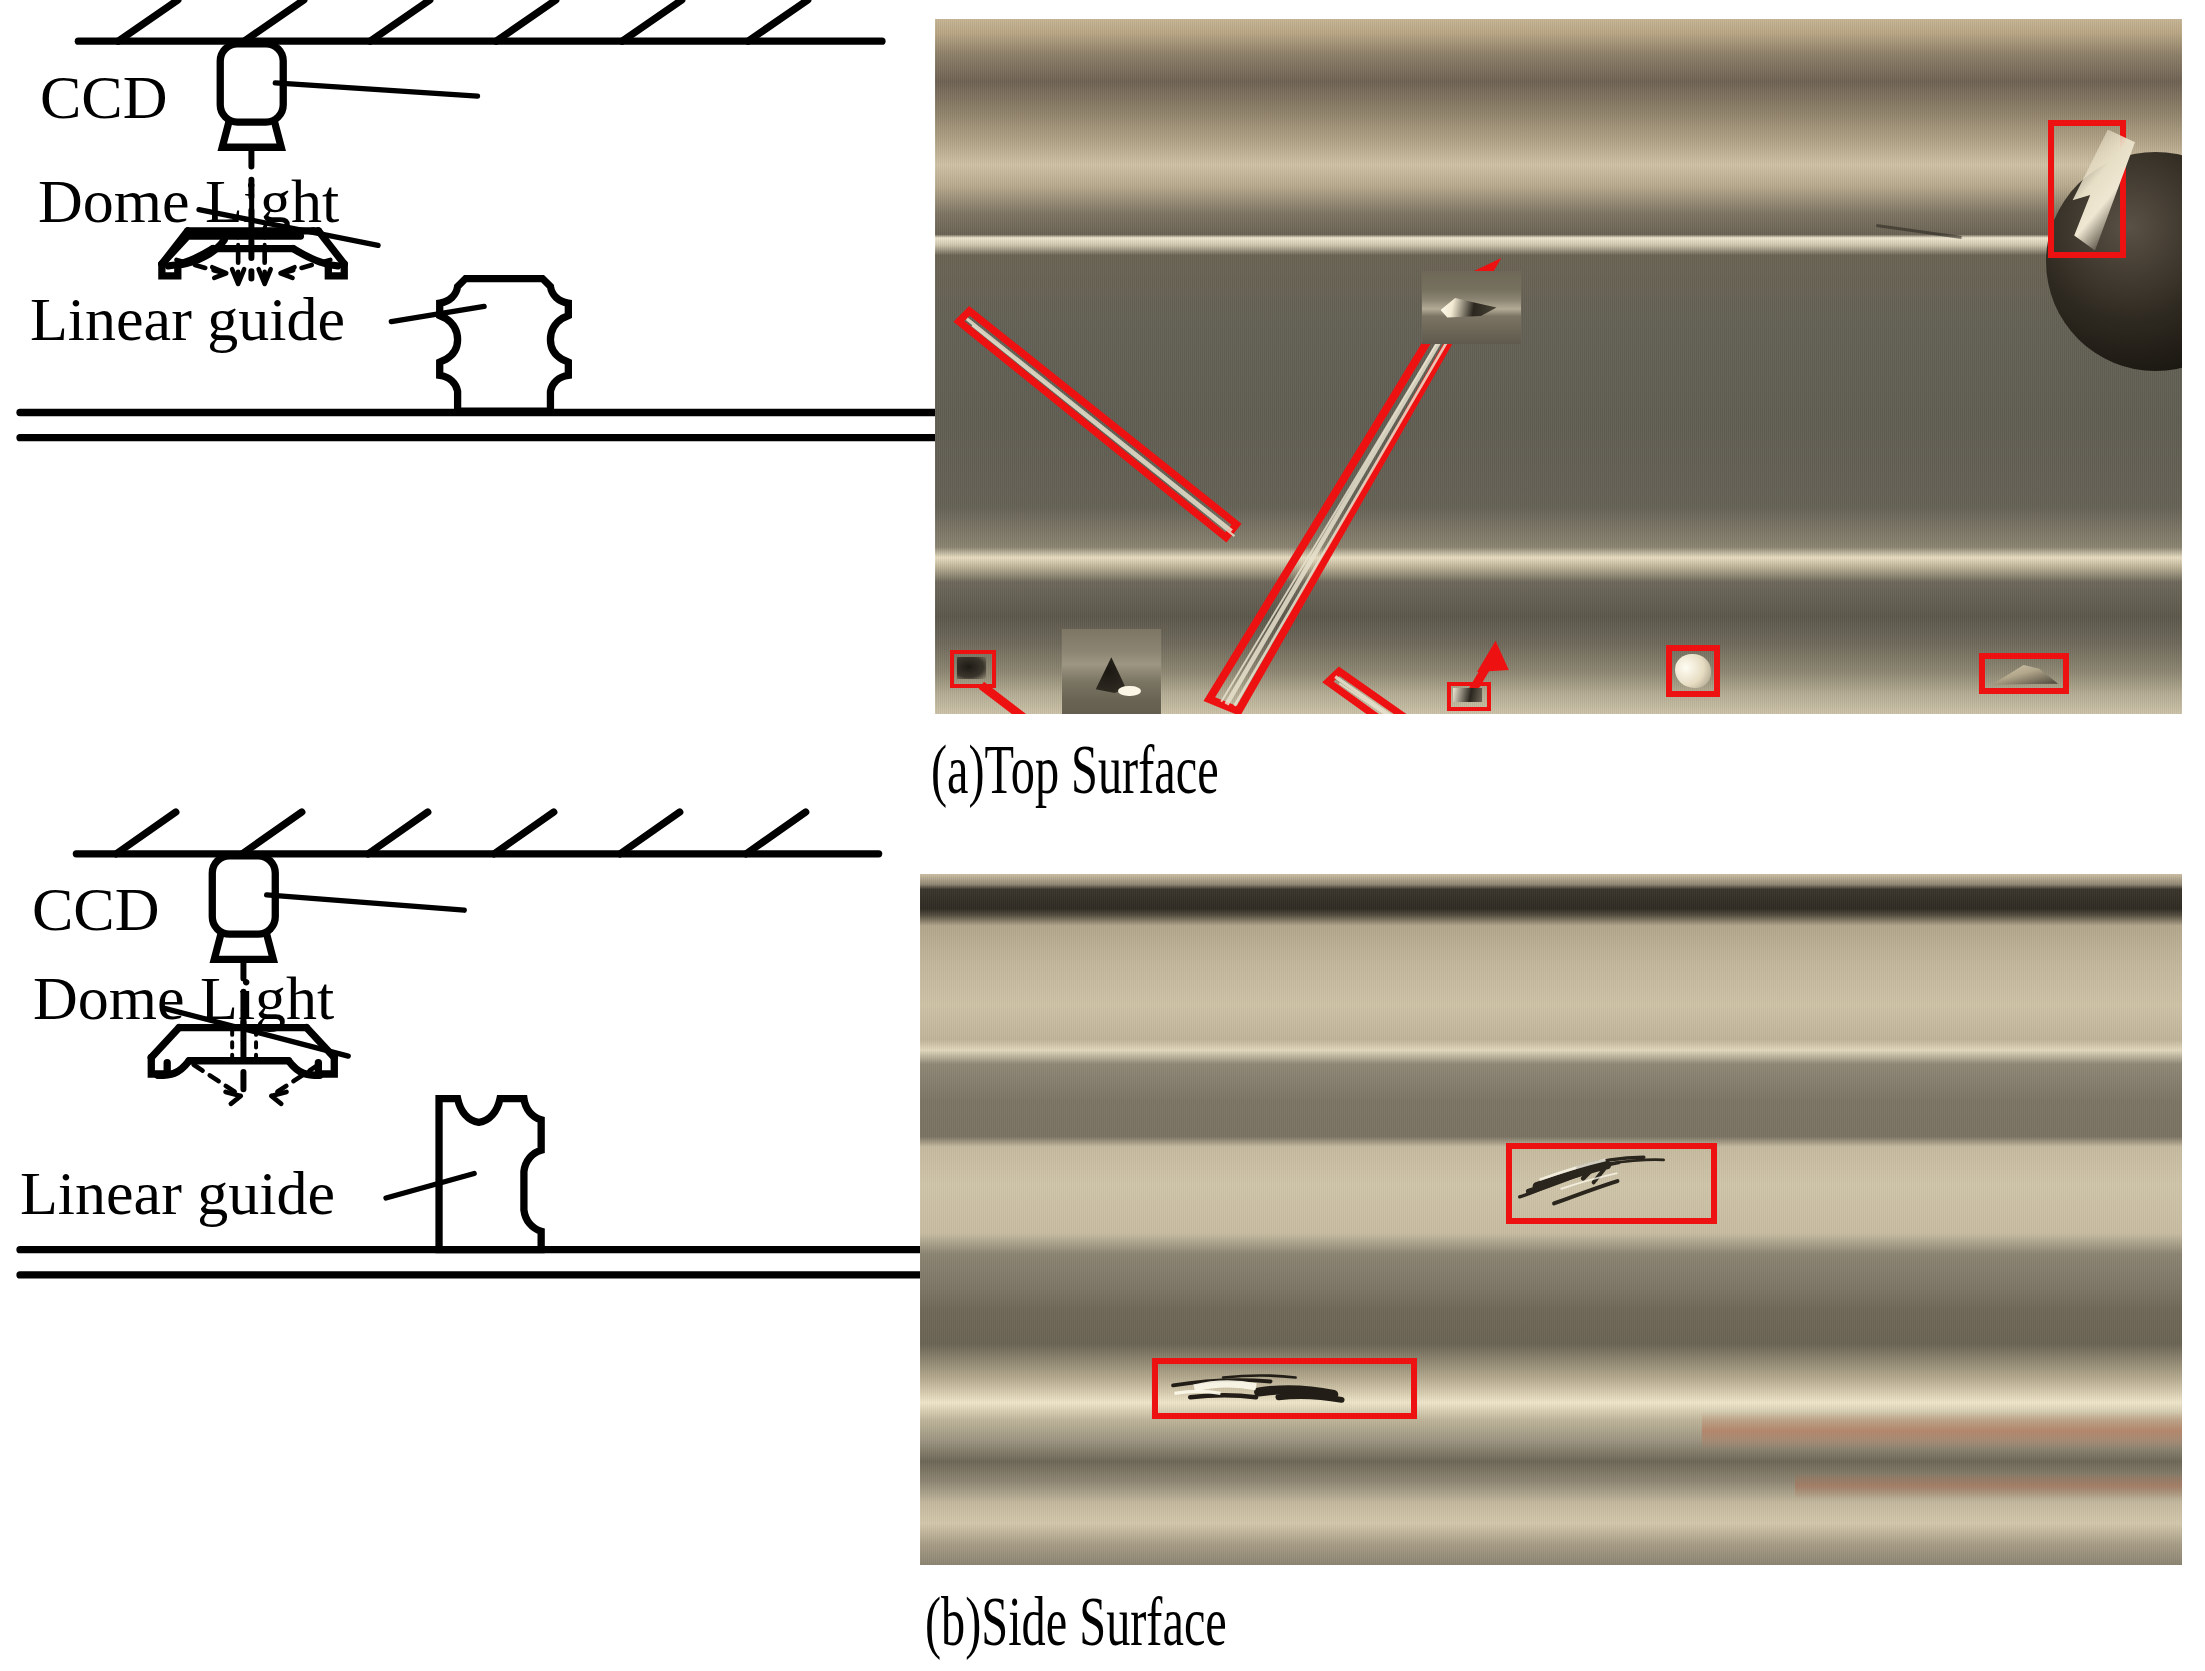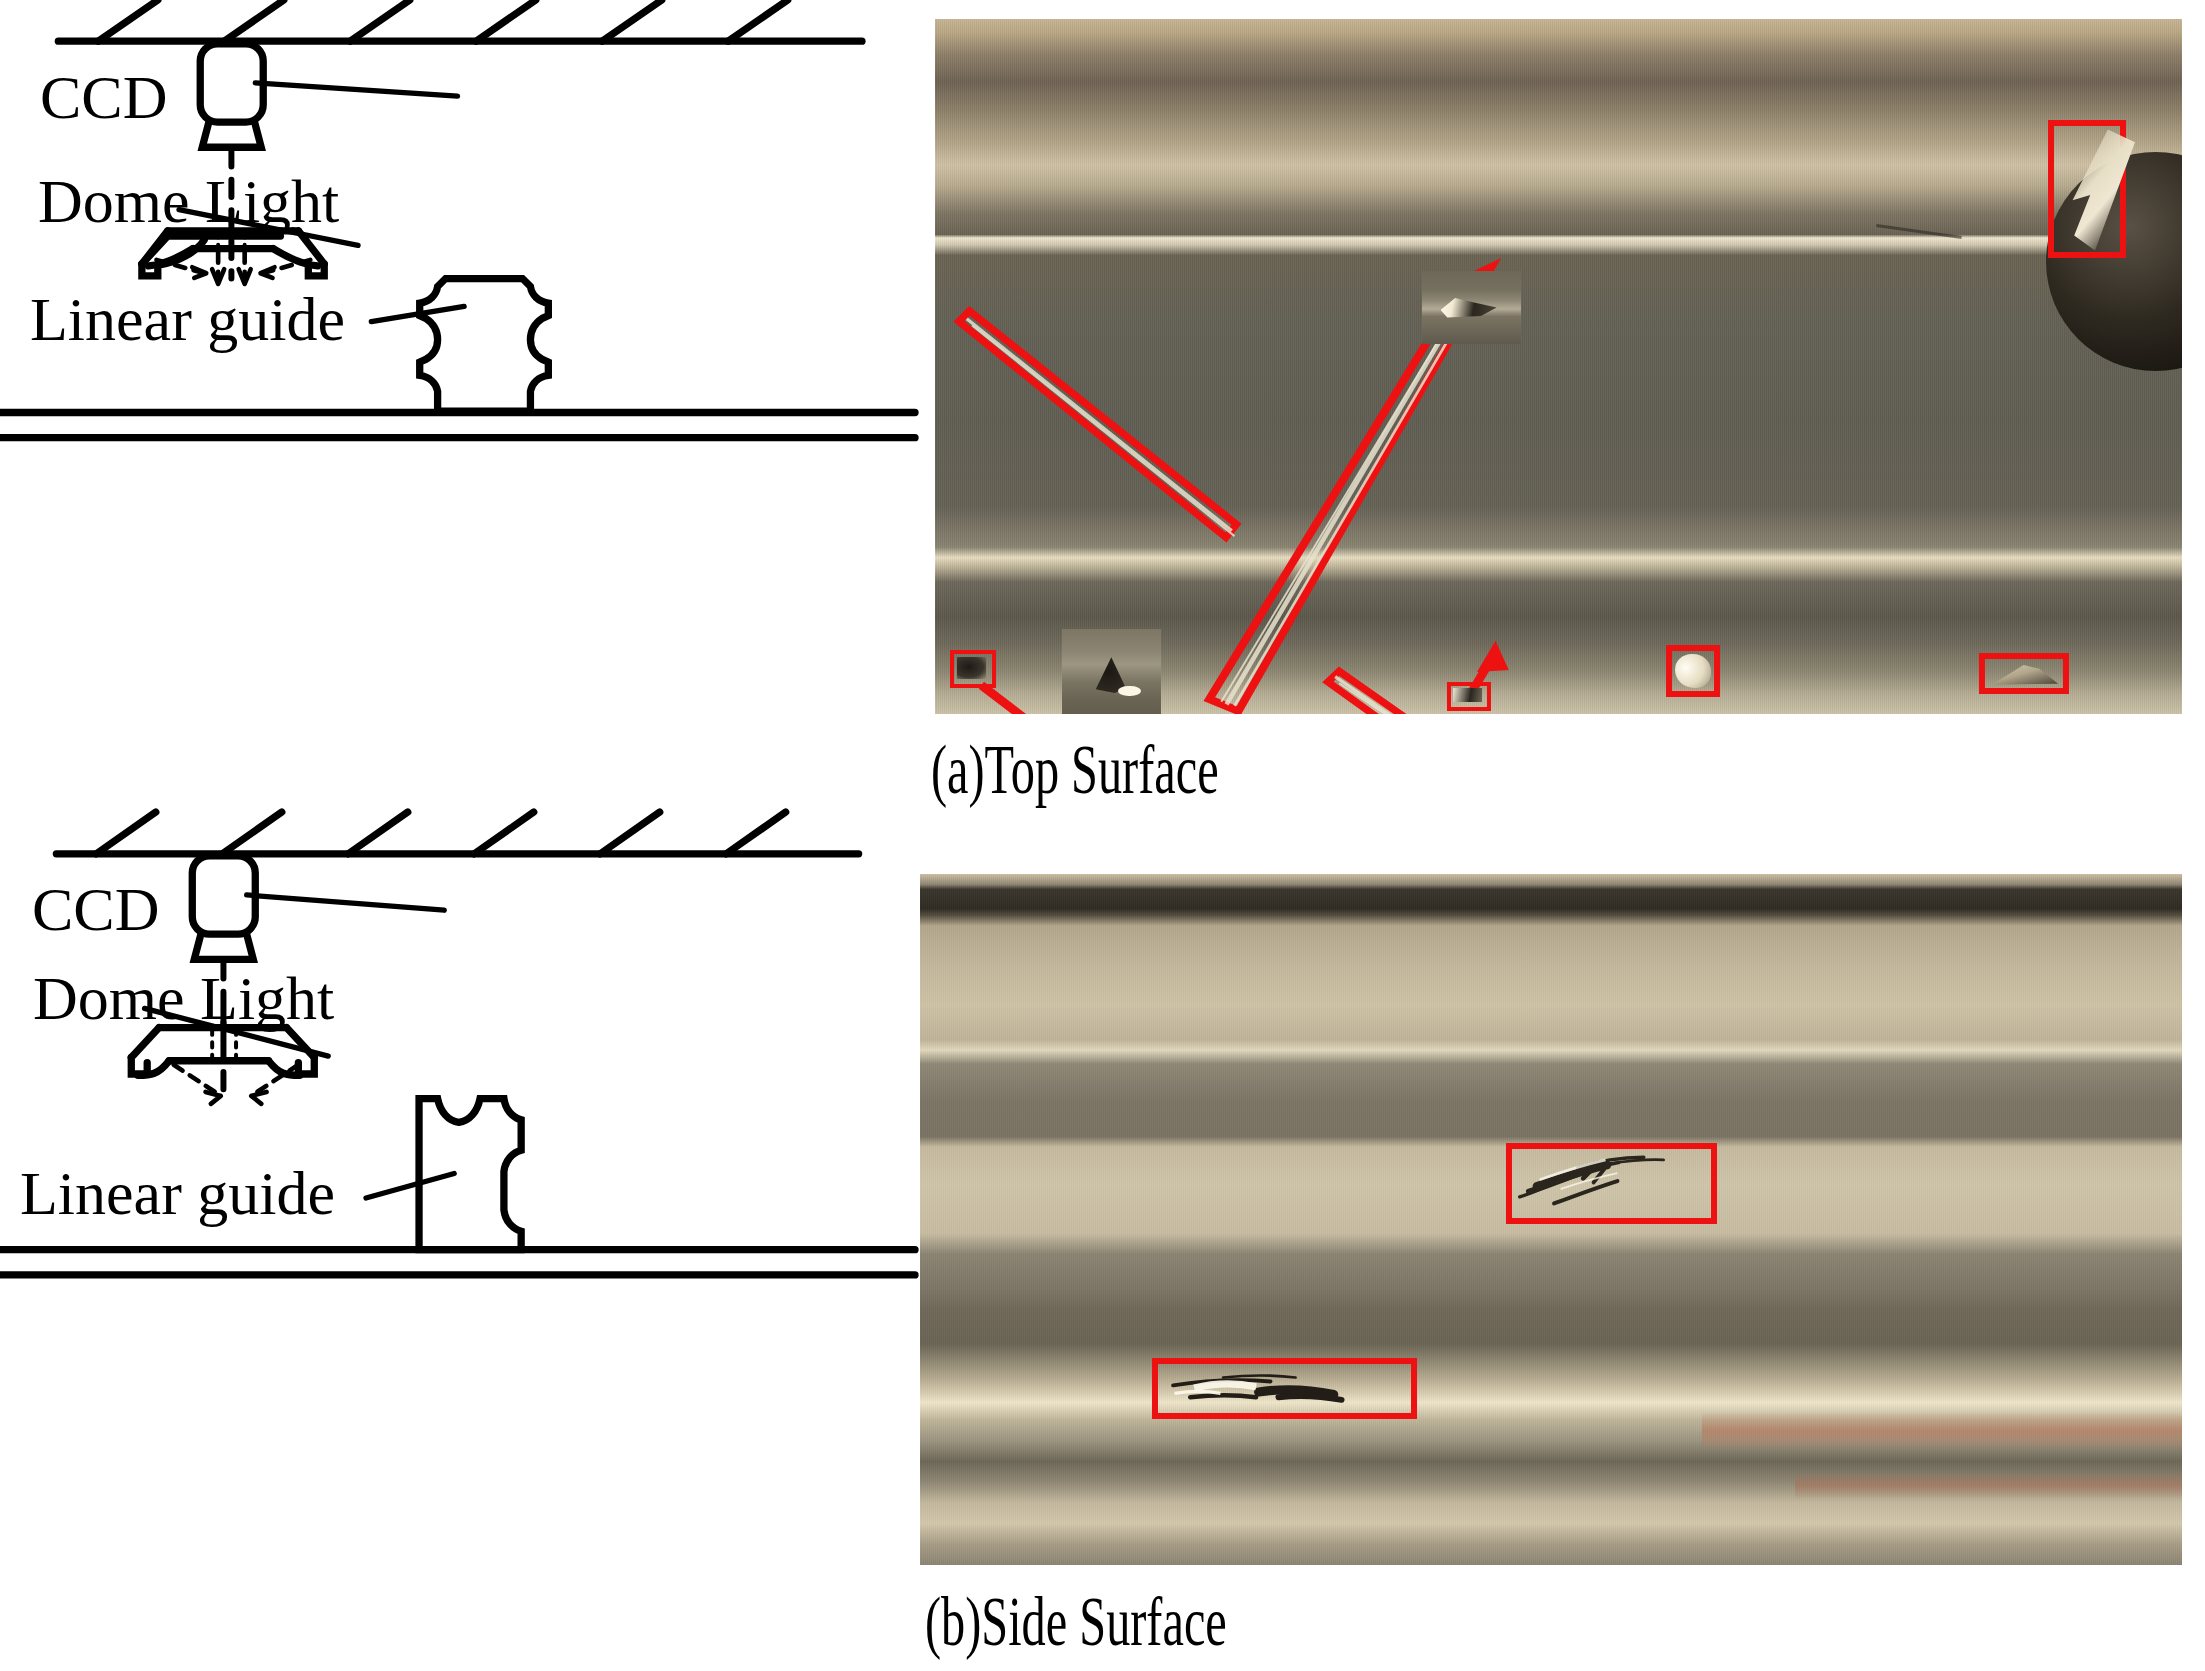--- a/index.html
+++ b/index.html
@@ -1,18 +1,18 @@
 <!DOCTYPE html>
 <html style="font-size:10.6px"><head>
 <meta charset="utf-8">
 <style>
   html,body{margin:0;padding:0;background:#ffffff;}
   body{width:2205px;height:1671px;position:relative;overflow:hidden;
        font-family:"Liberation Serif","DejaVu Serif",serif;}
-  .panel{position:absolute;}
+  .panel{position:absolute;padding-left:20px;}
   .lbl{position:absolute;color:#000;white-space:nowrap;
        font-family:"Liberation Serif","DejaVu Serif",serif;}
   .cap{position:absolute;color:#000;white-space:nowrap;
        font-family:"Liberation Serif","DejaVu Serif",serif;
        font-size:69px;transform:scaleX(0.70);transform-origin:left center;}
   svg{display:block;overflow:visible;}
   .photo{position:absolute;overflow:hidden;}
   .photo .inner{position:absolute;inset:0;}
   .rbox{position:absolute;border:6px solid #ee1111;box-sizing:border-box;}
   .rbox.thin{border-width:4.6px;}

